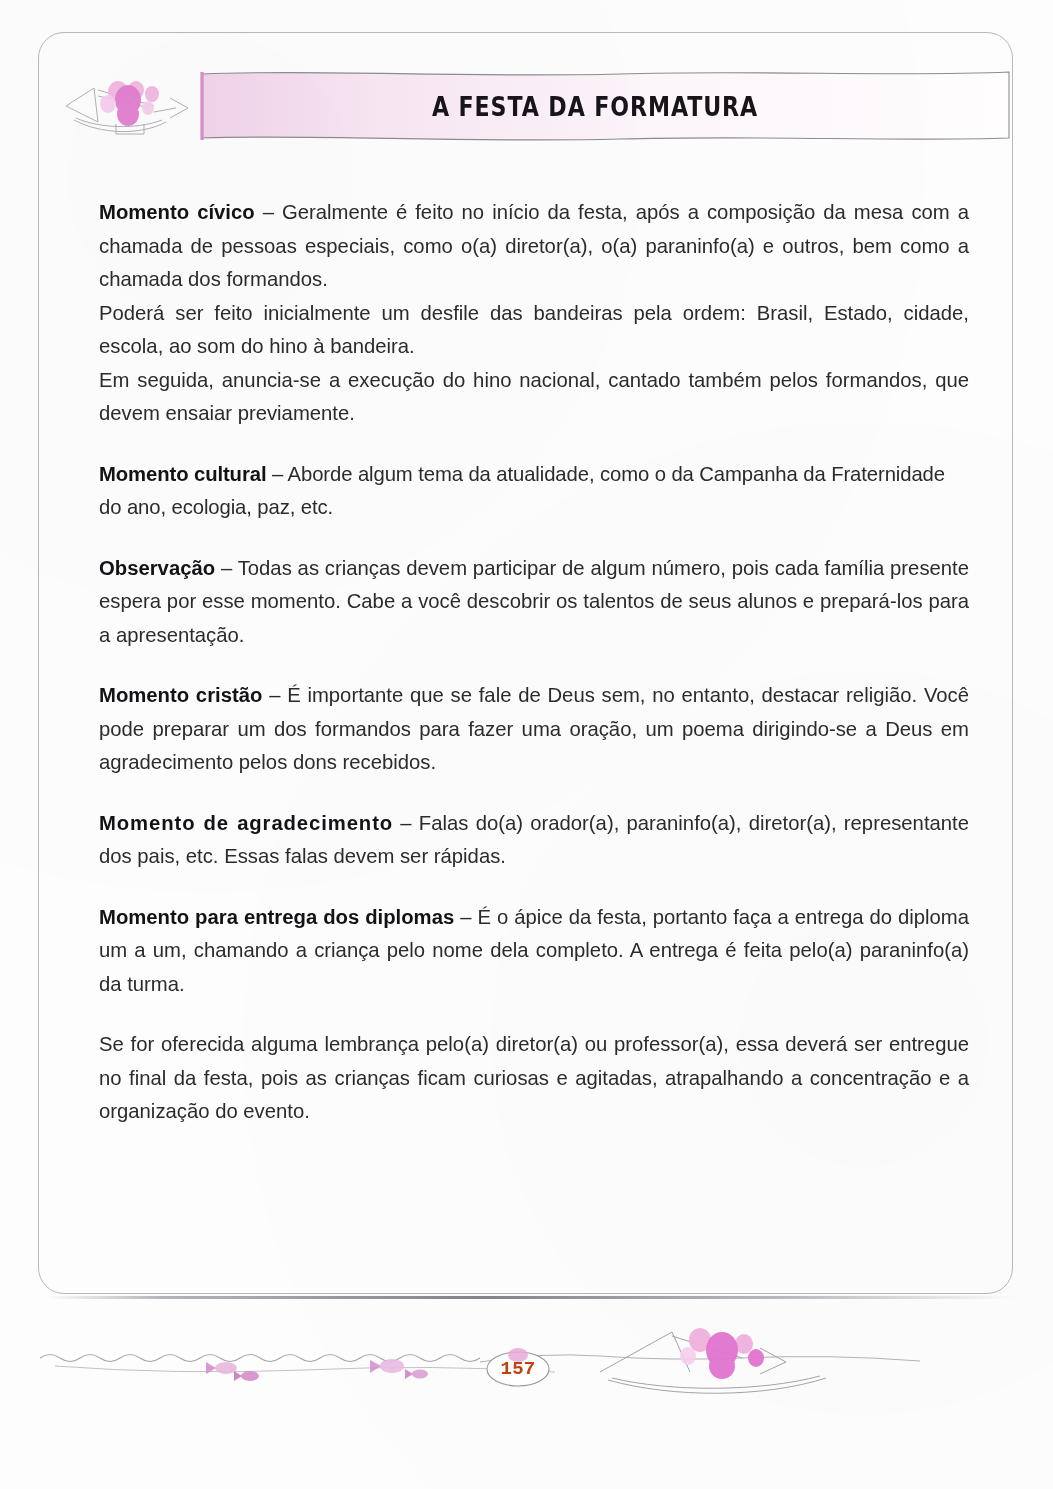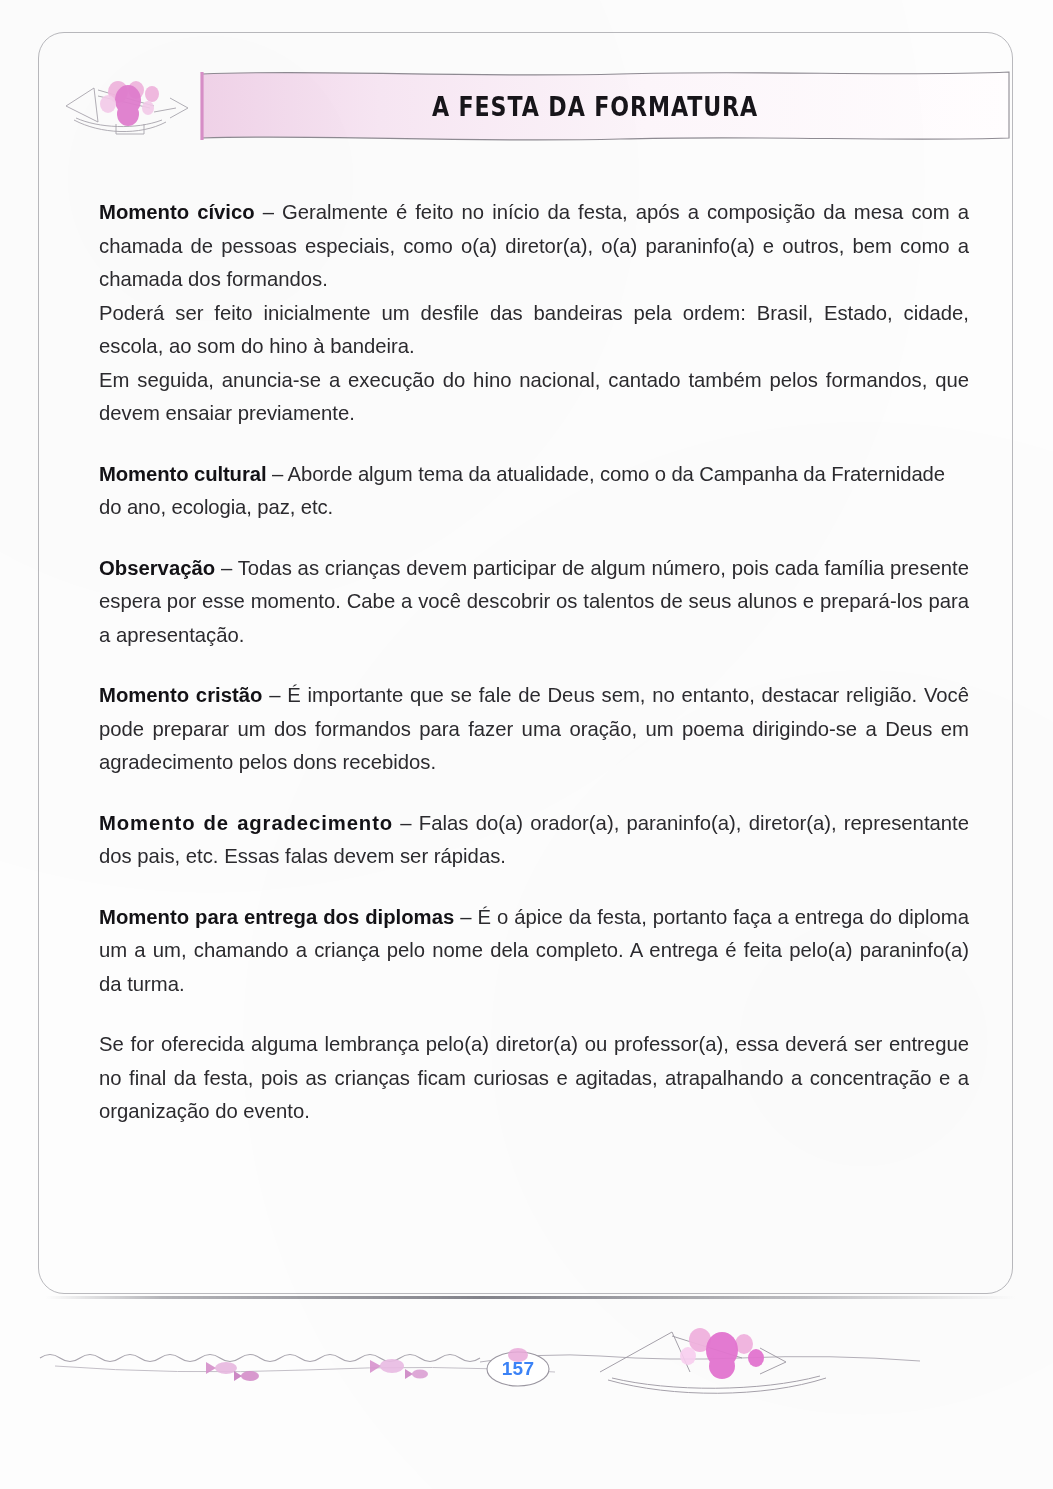--- a/index.html
+++ b/index.html
@@ -138,24 +138,24 @@
   }
   .page-number {
     position: absolute;
     left: 487px;
     top: 1352px;
     width: 62px;
     height: 34px;
     display: flex;
     align-items: center;
     justify-content: center;
-    font-family: Liberation Sans, sans-serif;
+    font-family: Liberation Mono, monospace;
     font-weight: 700;
     font-size: 19px;
-    color: #3b82f6;
+    color: #c2410c;
     letter-spacing: 0.3px;
     z-index: 4;
   }
 </style>
 </head>
 <body>
 
 <div class="page">
 
   <div class="page-frame"></div>

